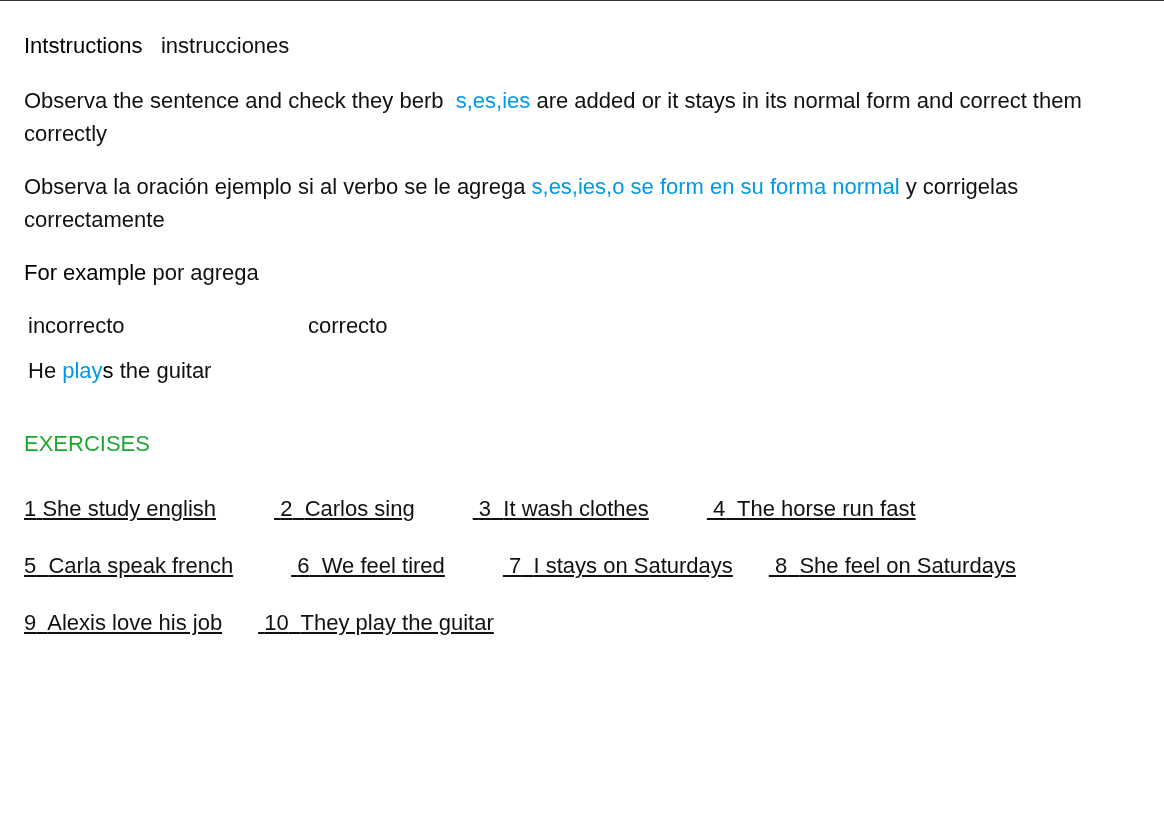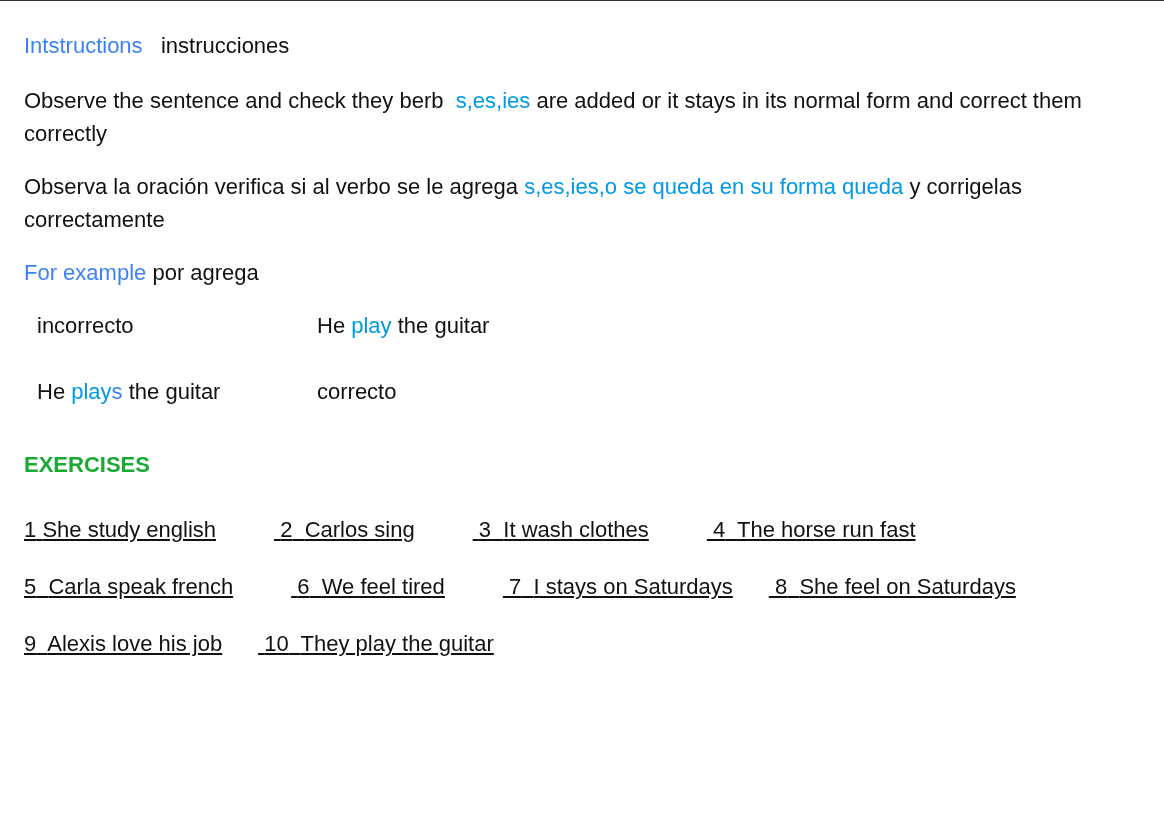--- a/index.html
+++ b/index.html
@@ -16,34 +16,33 @@
       background: #fff;
       border-top: 1px solid #333;
     }
     .para {
       margin-bottom: 20px;
     }
     .instructions-line {
       margin-bottom: 22px;
     }
     .red {
-      color: #3b82f6;
+      color: #000000;
     }
     .blue {
       color: #0099e6;
     }
     .green {
       color: #1aaa33;
-      font-weight: bold;
     }
     .example-grid {
       display: grid;
       grid-template-columns: 280px 1fr;
-      row-gap: 33px;
-      margin-left: 13px;
+      row-gap: 12px;
+      margin-left: 4px;
       margin-bottom: 40px;
     }
     .exercises-heading {
       margin-bottom: 20px;
     }
     .exercises-block {
       line-height: 2.6;
       text-decoration: underline;
     }
     .ex-item {
@@ -60,45 +59,42 @@
   </style>
 </head>
 <body>
 
 <div class="instructions-line">
   <span class="red">Intstructions</span>
   &nbsp;&nbsp;<span>instrucciones</span>
 </div>
 
 <div class="para">
-  <span>Observe the sentence and check they berb</span>&nbsp;
+  <span>Observa the sentence and check they berb</span>&nbsp;
   <span class="blue">s,es,ies</span>
   <span>are added or it stays in its normal form and correct them correctly</span>
 </div>
 
 <div class="para">
-  <span>Observa la oración verifica si al verbo se le agrega</span>
-  <span class="blue">s,es,ies,o se queda en su forma queda</span>
+  <span>Observa la oración ejemplo si al verbo se le agrega</span>
+  <span class="blue">s,es,ies,o se form en su forma normal</span>
   <span>y corrigelas correctamente</span>
 </div>
 
 <div class="para">
   <span class="red">For example</span>
   <span>por agrega</span>
 </div>
 
 <div class="example-grid">
   <div>incorrecto</div>
-  <div>
-    <span>He </span><span class="blue">play</span><span> the guitar</span>
-  </div>
+  <div>correcto</div>
   <div>
     <span>He </span><span class="blue">play</span><span class="red">s</span><span> the guitar</span>
   </div>
-  <div>correcto</div>
 </div>
 
 <div class="exercises-heading green">EXERCISES</div>
 
 <div class="exercises-block">
   <span class="ex-item"><span>1</span> <span>She  study english</span></span><span class="gap"></span>
   <span class="ex-item"><span>2</span>&nbsp; <span>Carlos sing</span></span><span class="gap"></span>
   <span class="ex-item"><span>3</span>&nbsp; <span>It wash clothes</span></span><span class="gap"></span>
   <span class="ex-item"><span>4</span>&nbsp; <span>The horse run fast</span></span>
   <br>

